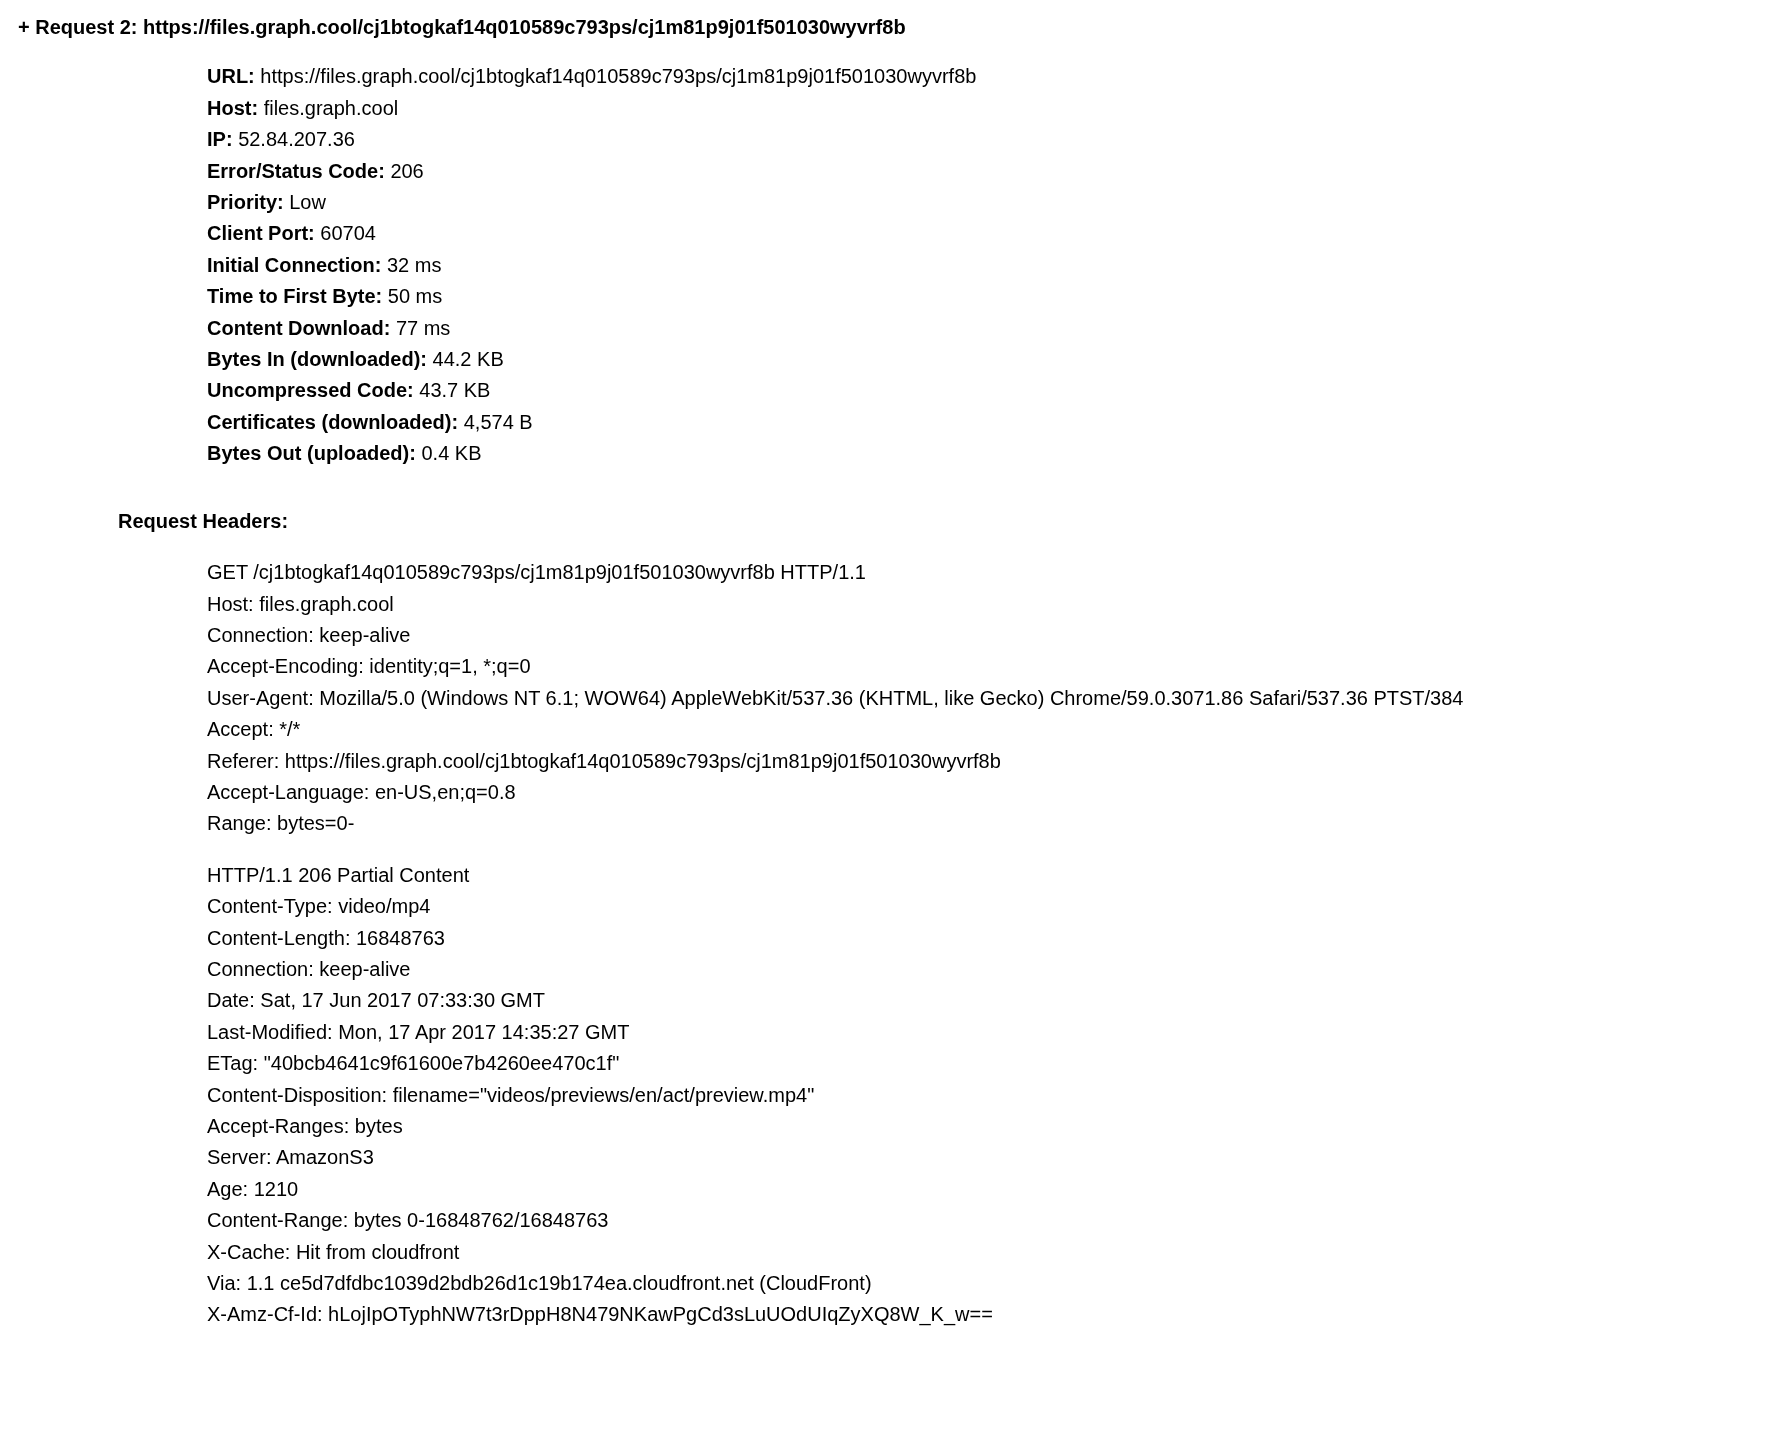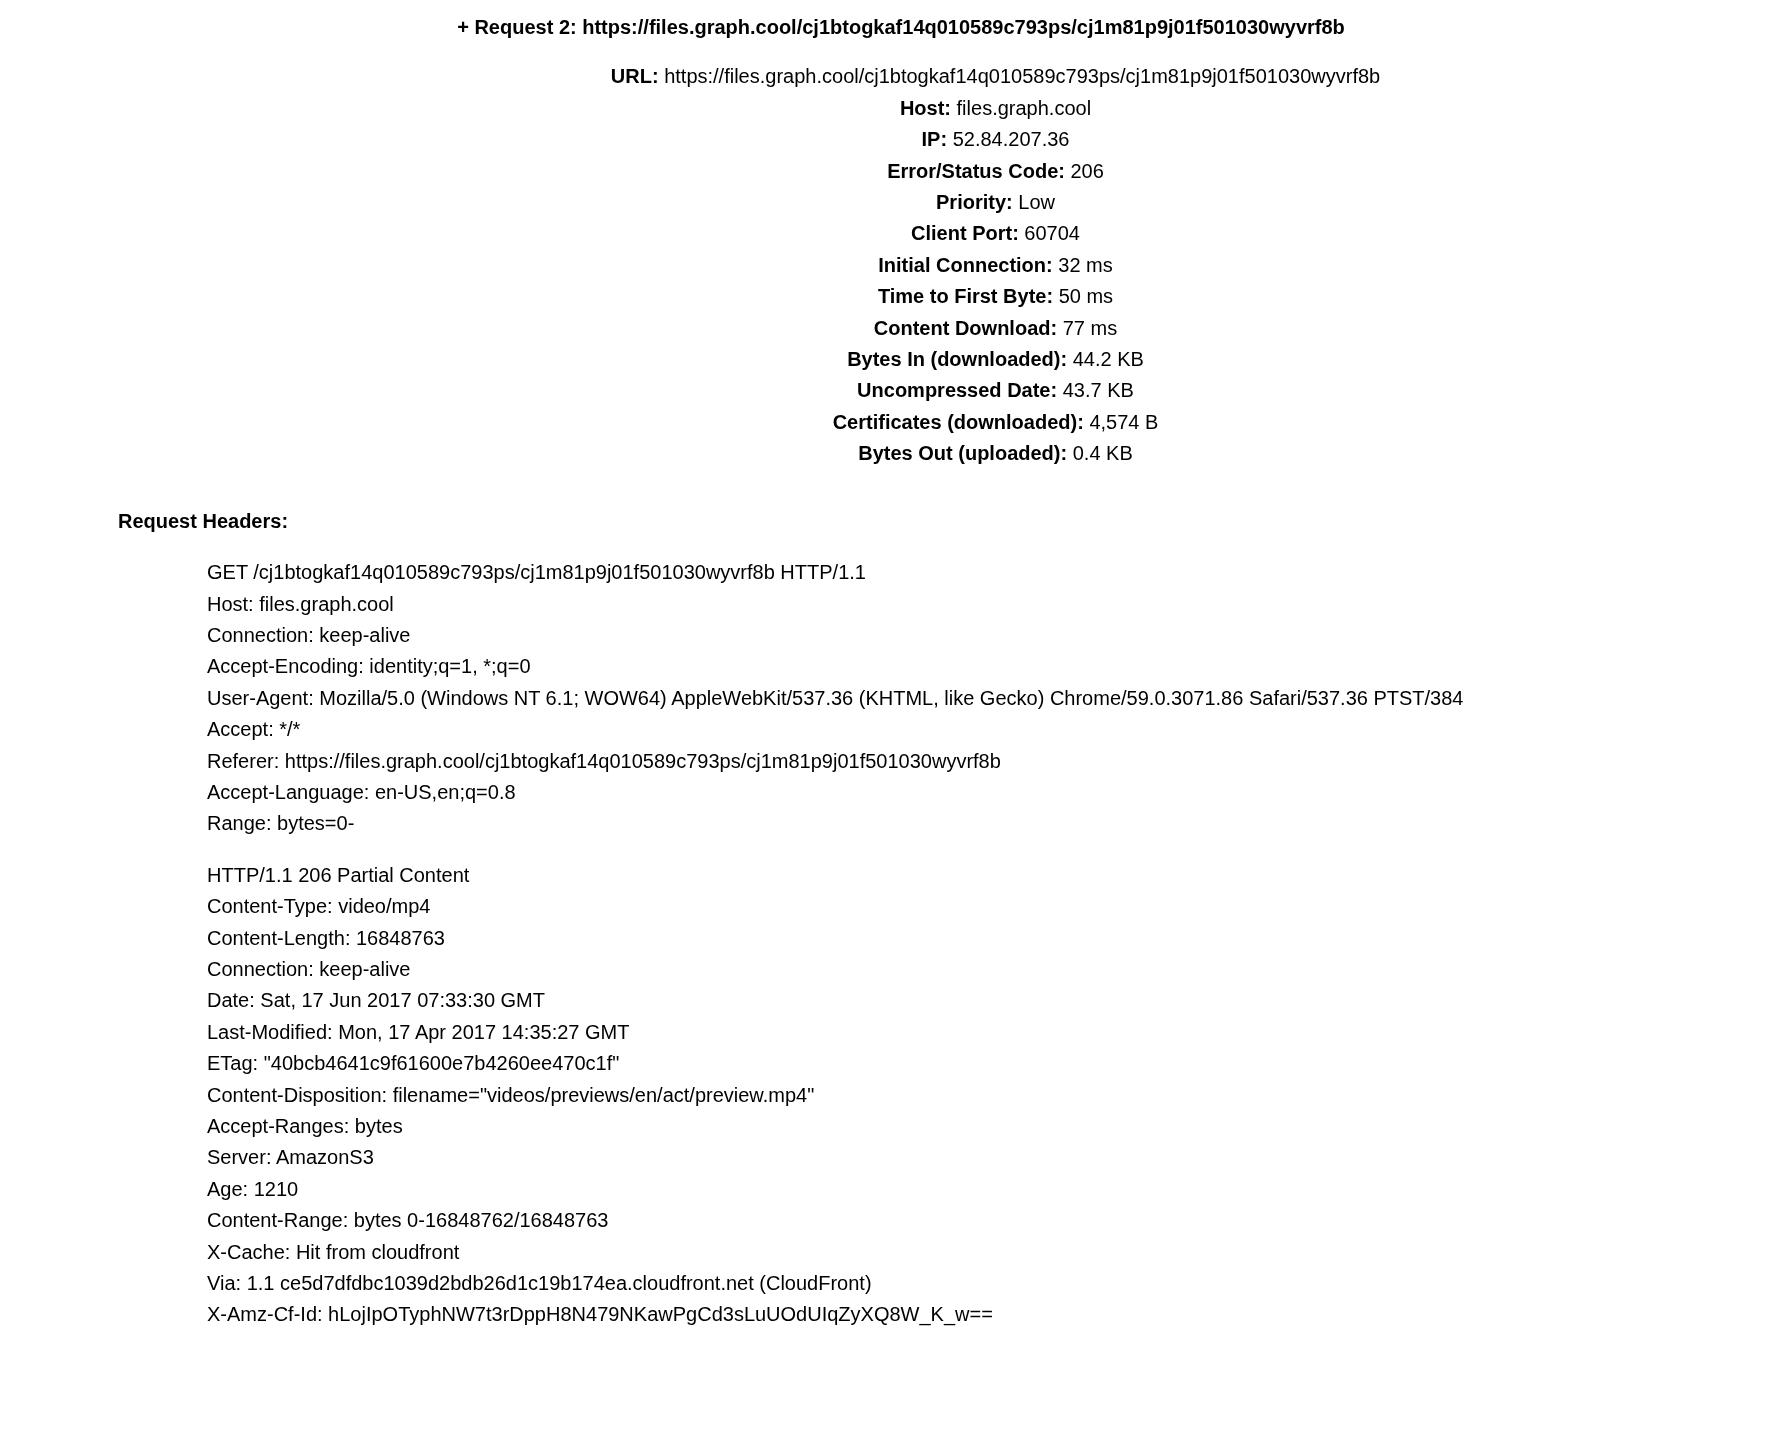--- a/index.html
+++ b/index.html
@@ -15,26 +15,25 @@
     font-size: 20px;
     line-height: 31.4px;
     color: #000000;
     padding-top: 12px;
     overflow-x: hidden;
   }
   .request-title {
     font-weight: bold;
     margin-left: 18px;
     white-space: nowrap;
-    text-align: center;
   }
   .details-block {
     margin: 18px 0 0 207px;
   }
-  .detail-row { white-space: nowrap; text-align: center; }
+  .detail-row { white-space: nowrap; }
   .detail-label { font-weight: bold; }
   .section-heading {
     font-weight: bold;
     margin: 36px 0 0 118px;
   }
   .headers-block {
     margin: 20px 0 0 207px;
   }
   .header-line { white-space: nowrap; }
 </style>
@@ -61,21 +60,21 @@
 
 
       <div class="detail-row"><span class="detail-label">Initial Connection:</span> <span class="detail-value">32 ms</span></div>
 
       <div class="detail-row"><span class="detail-label">Time to First Byte:</span> <span class="detail-value">50 ms</span></div>
 
       <div class="detail-row"><span class="detail-label">Content Download:</span> <span class="detail-value">77 ms</span></div>
 
       <div class="detail-row"><span class="detail-label">Bytes In (downloaded):</span> <span class="detail-value">44.2 KB</span></div>
 
-      <div class="detail-row"><span class="detail-label">Uncompressed Date:</span> <span class="detail-value">43.7 KB</span></div>
+      <div class="detail-row"><span class="detail-label">Uncompressed Code:</span> <span class="detail-value">43.7 KB</span></div>
 
       <div class="detail-row"><span class="detail-label">Certificates (downloaded):</span> <span class="detail-value">4,574 B</span></div>
 
       <div class="detail-row"><span class="detail-label">Bytes Out (uploaded):</span> <span class="detail-value">0.4 KB</span></div>
     </div>
 
   <div class="section-heading">Request Headers:</div>
 
   <div class="headers-block">
 

